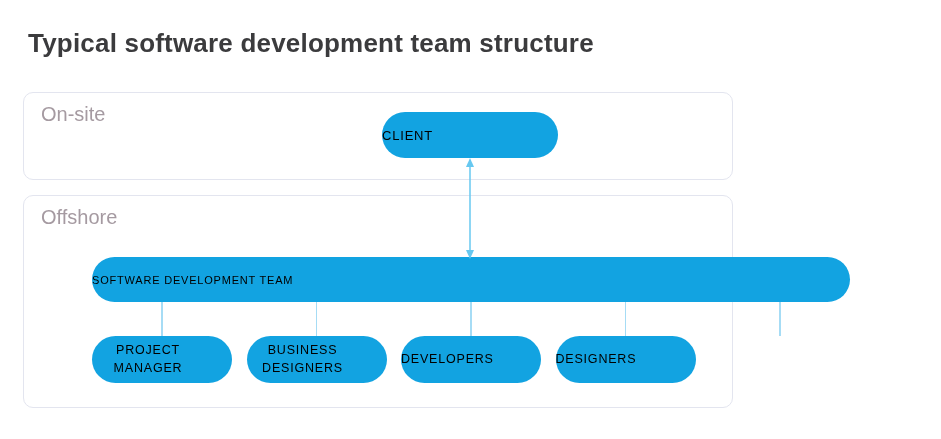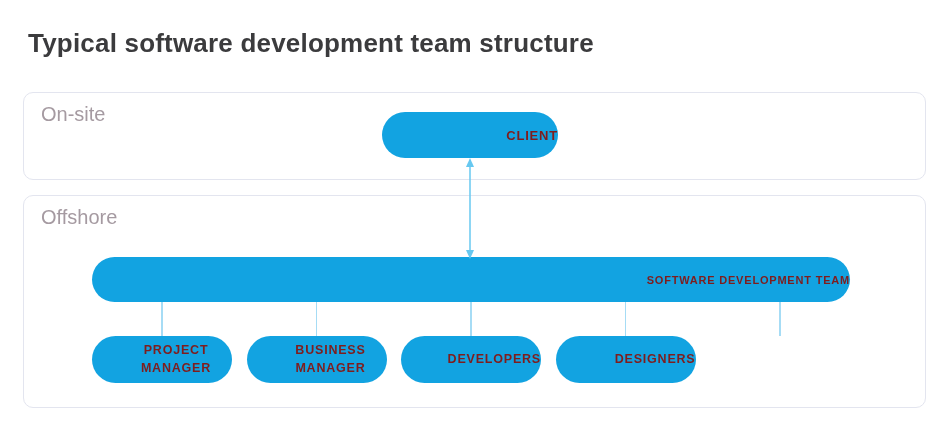--- a/index.html
+++ b/index.html
@@ -7,34 +7,34 @@
   .stage {
     position:relative; width:941px; height:439px; background:#ffffff;
     font-family:"Liberation Sans", sans-serif; overflow:hidden;
   }
   .title {
     position:absolute; left:28px; top:28px;
     font-size:26px; font-weight:700; color:var(--title-text,#3b3b3d);
     letter-spacing:0.2px;
   }
   .panel {
-    position:absolute; left:23px; width:903px;
+    position:absolute; left:23px; width:710px;
     border:1px solid var(--panel-border,#e3e5ef);
     border-radius:10px; background:#ffffff;
   }
   .panel-onsite  { top:92px;  height:88px; }
   .panel-offshore{ top:195px; height:213px; }
   .section-label {
     position:absolute; left:17px; top:10px;
     font-size:20px; color:var(--section-label,#a59aa1);
   }
   .pill {
-    background:var(--accent-blue,#12a3e1); color:#7f1d1d;
-    display:flex; align-items:center; justify-content:flex-end;
-    text-align:center; font-weight:700; border-radius:24px;
+    background:var(--accent-blue,#12a3e1); color:#000000;
+    display:flex; align-items:center; justify-content:flex-start;
+    text-align:center; font-weight:400; border-radius:24px;
     letter-spacing:0.8px;
   }
   .client-pill {
     position:absolute; left:358px; top:19px;
     width:176px; height:46px; font-size:13px; border-radius:23px;
   }
   .team-bar {
     position:absolute; left:68px; top:61px;
     width:758px; height:45px; font-size:11px; border-radius:23px;
   }
@@ -87,21 +87,21 @@
     <div class="roles-row">
       <div class="role-cell">
         <div class="role-connector"></div>
         <div class="pill role-pill">
           <span>PROJECT MANAGER</span>
         </div>
       </div>
       <div class="role-cell">
         <div class="role-connector"></div>
         <div class="pill role-pill">
-          <span>BUSINESS MANAGER</span>
+          <span>BUSINESS DESIGNERS</span>
         </div>
       </div>
       <div class="role-cell">
         <div class="role-connector"></div>
         <div class="pill role-pill">
           <span>DEVELOPERS</span>
         </div>
       </div>
       <div class="role-cell">
         <div class="role-connector"></div>

